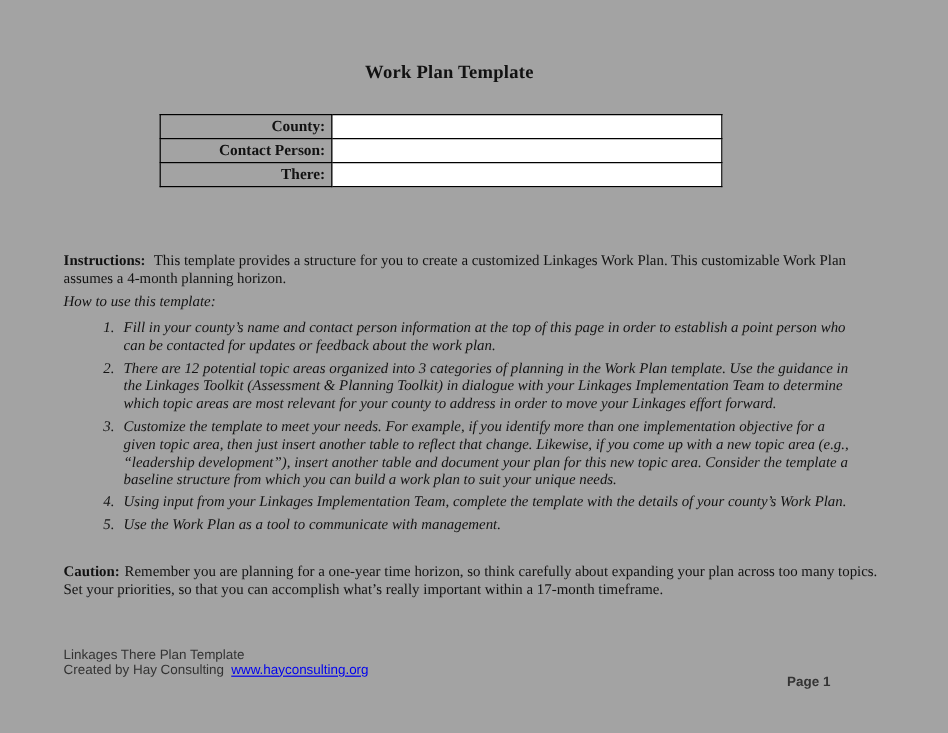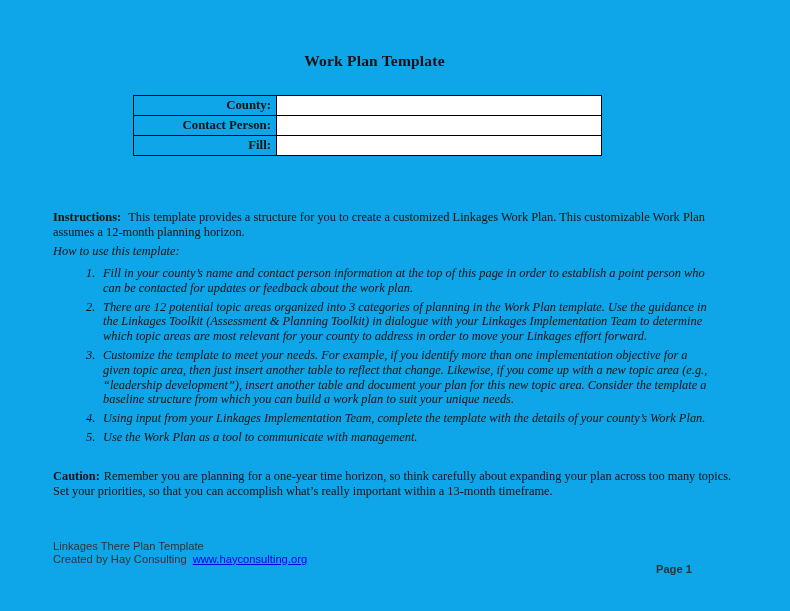--- a/index.html
+++ b/index.html
@@ -1,20 +1,20 @@
 <!DOCTYPE html>
 <html><head>
 <meta charset="utf-8">
 <style>
   html, body { margin: 0; padding: 0; background: #ffffff; }
   .page {
     position: relative;
     width: 790px;
     height: 611px;
-    background: #0ea5e9;
+    background: #a3a3a3;
     font-family: "Liberation Serif", "DejaVu Serif", serif;
     color: #121212;
     overflow: hidden;
   }
 
   .title {
     position: absolute;
     top: 52px;
     left: 0;
     width: 749px;
@@ -123,27 +123,27 @@
     <tbody>
       <tr>
         <td class="lbl">County:</td>
         <td class="val"></td>
       </tr>
       <tr>
         <td class="lbl">Contact Person:</td>
         <td class="val"></td>
       </tr>
       <tr>
-        <td class="lbl">Fill:</td>
+        <td class="lbl">There:</td>
         <td class="val"></td>
       </tr>
     </tbody>
   </table>
 
-  <p class="para lead"><b class="plabel">Instructions:</b><span>This template provides a structure for you to create a customized Linkages Work Plan. This customizable Work Plan assumes a 12-month planning horizon.</span></p>
+  <p class="para lead"><b class="plabel">Instructions:</b><span>This template provides a structure for you to create a customized Linkages Work Plan. This customizable Work Plan assumes a 4-month planning horizon.</span></p>
 
   <p class="howto">How to use this template:</p>
 
   <div class="list">
     <div class="list-item">
       <span class="num">1.</span>
       <span class="item-text">Fill in your county’s name and contact person information at the top of this page in order to establish a point person who can be contacted for updates or feedback about the work plan.</span>
     </div>
     <div class="list-item">
       <span class="num">2.</span>
@@ -156,21 +156,21 @@
     <div class="list-item">
       <span class="num">4.</span>
       <span class="item-text">Using input from your Linkages Implementation Team, complete the template with the details of your county’s Work Plan.</span>
     </div>
     <div class="list-item">
       <span class="num">5.</span>
       <span class="item-text">Use the Work Plan as a tool to communicate with management.</span>
     </div>
   </div>
 
-  <p class="para caution"><b class="plabel c">Caution:</b><span>Remember you are planning for a one-year time horizon, so think carefully about expanding your plan across too many topics.  Set your priorities, so that you can accomplish what’s really important within a 13-month timeframe.</span></p>
+  <p class="para caution"><b class="plabel c">Caution:</b><span>Remember you are planning for a one-year time horizon, so think carefully about expanding your plan across too many topics.  Set your priorities, so that you can accomplish what’s really important within a 17-month timeframe.</span></p>
 
   <div class="footer">
     <div>Linkages There Plan Template</div>
     <div><span>Created by Hay Consulting</span><a class="link">www.hayconsulting.org</a></div>
   </div>
 
   <div class="pagenum">Page 1</div>
 
 </div>
 

